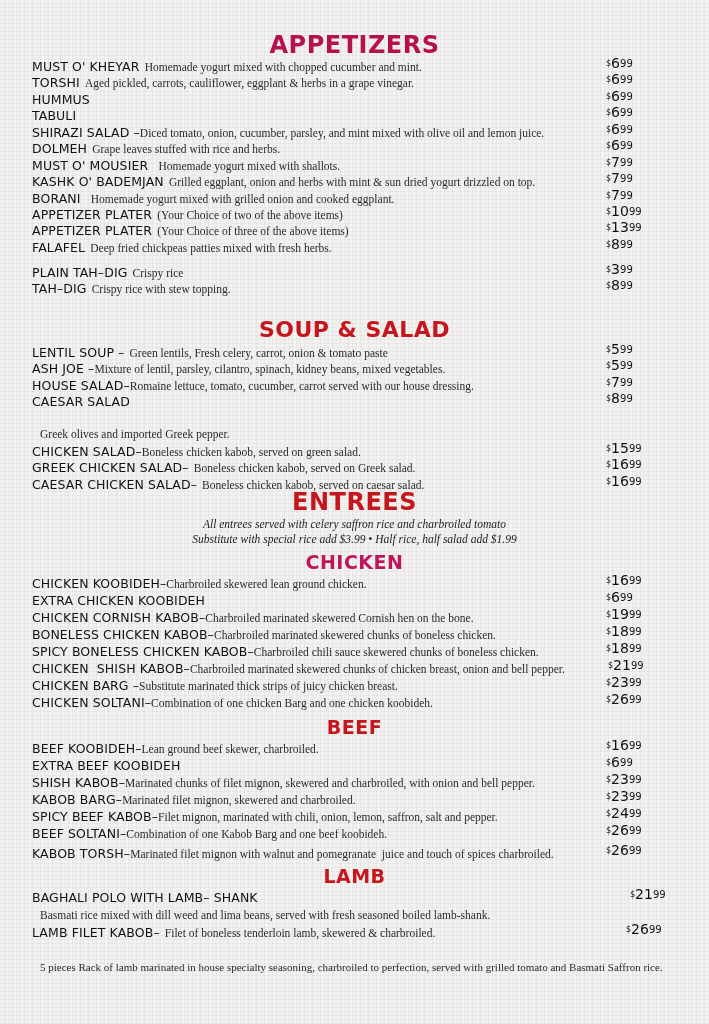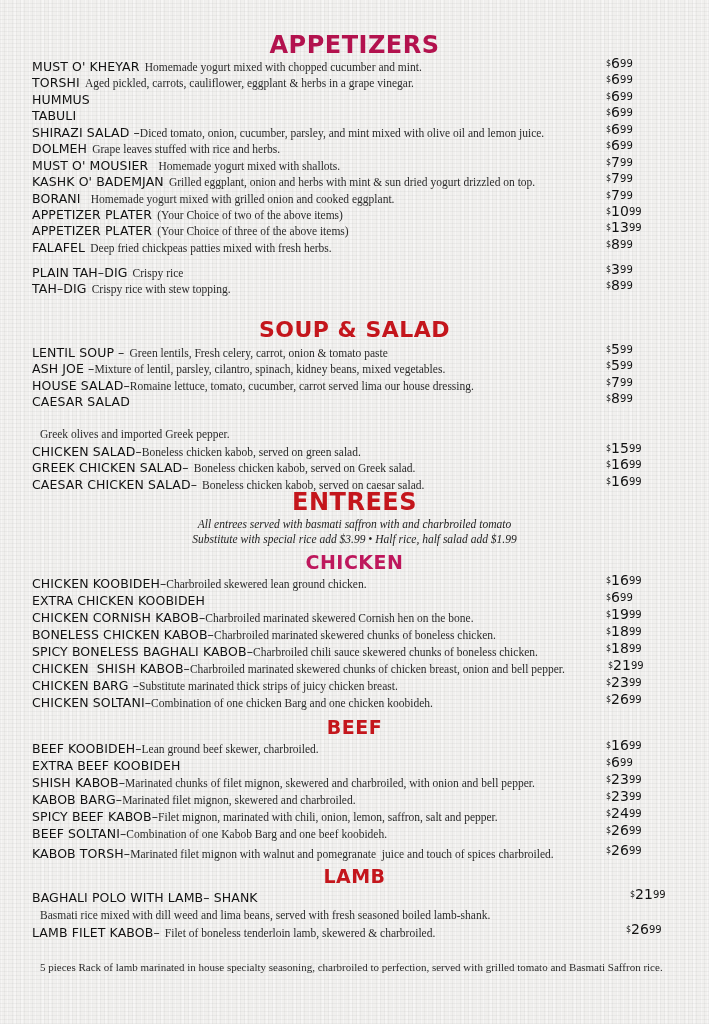--- a/index.html
+++ b/index.html
@@ -73,38 +73,38 @@
   <div class="row" style="top:222px"><span class="name">APPETIZER PLATER</span> <span class="desc">(Your Choice of three of the above items)</span><span class="price" style="left:574px"><span class="cur">$</span><span class="dol">13</span><span class="cent">99</span></span></div>
   <div class="row" style="top:239px"><span class="name">FALAFEL</span> <span class="desc">Deep fried chickpeas patties mixed with fresh herbs.</span><span class="price" style="left:574px"><span class="cur">$</span><span class="dol">8</span><span class="cent">99</span></span></div>
 
   <div class="row" style="top:264px"><span class="name">PLAIN TAH–DIG</span> <span class="desc">Crispy rice</span><span class="price" style="left:574px"><span class="cur">$</span><span class="dol">3</span><span class="cent">99</span></span></div>
   <div class="row" style="top:280px"><span class="name">TAH–DIG</span> <span class="desc">Crispy rice with stew topping.</span><span class="price" style="left:574px"><span class="cur">$</span><span class="dol">8</span><span class="cent">99</span></span></div>
 
   <div class="section-title t-soup">SOUP &amp; SALAD</div>
 
   <div class="row" style="top:344px"><span class="name">LENTIL SOUP –</span> <span class="desc">Green lentils, Fresh celery, carrot, onion &amp; tomato paste</span><span class="price" style="left:574px"><span class="cur">$</span><span class="dol">5</span><span class="cent">99</span></span></div>
   <div class="row" style="top:360px"><span class="name">ASH JOE –</span><span class="desc">Mixture of lentil, parsley, cilantro, spinach, kidney beans, mixed vegetables.</span><span class="price" style="left:574px"><span class="cur">$</span><span class="dol">5</span><span class="cent">99</span></span></div>
-  <div class="row" style="top:377px"><span class="name">HOUSE SALAD–</span><span class="desc">Romaine lettuce, tomato, cucumber, carrot served lima our house dressing.</span><span class="price" style="left:574px"><span class="cur">$</span><span class="dol">7</span><span class="cent">99</span></span></div>
+  <div class="row" style="top:377px"><span class="name">HOUSE SALAD–</span><span class="desc">Romaine lettuce, tomato, cucumber, carrot served with our house dressing.</span><span class="price" style="left:574px"><span class="cur">$</span><span class="dol">7</span><span class="cent">99</span></span></div>
   <div class="row" style="top:393px"><span class="name">CAESAR SALAD</span><span class="price" style="left:574px"><span class="cur">$</span><span class="dol">8</span><span class="cent">99</span></span></div>
   <div class="line2" style="top:426px">Greek olives and imported Greek pepper.</div>
   <div class="row" style="top:443px"><span class="name">CHICKEN SALAD–</span><span class="desc">Boneless chicken kabob, served on green salad.</span><span class="price" style="left:574px"><span class="cur">$</span><span class="dol">15</span><span class="cent">99</span></span></div>
   <div class="row" style="top:459px"><span class="name">GREEK CHICKEN SALAD–</span> <span class="desc">Boneless chicken kabob, served on Greek salad.</span><span class="price" style="left:574px"><span class="cur">$</span><span class="dol">16</span><span class="cent">99</span></span></div>
   <div class="row" style="top:476px"><span class="name">CAESAR CHICKEN SALAD–</span> <span class="desc">Boneless chicken kabob, served on caesar salad.</span><span class="price" style="left:574px"><span class="cur">$</span><span class="dol">16</span><span class="cent">99</span></span></div>
 
   <div class="section-title t-entrees">ENTREES</div>
-  <div class="note" style="top:518px">All entrees served with basmati saffron with and charbroiled tomato</div>
+  <div class="note" style="top:518px">All entrees served with celery saffron rice and charbroiled tomato</div>
   <div class="note" style="top:533px">Substitute with special rice add $3.99 • Half rice, half salad add $1.99</div>
 
   <div class="section-title t-chicken">CHICKEN</div>
 
   <div class="row" style="top:575px"><span class="name">CHICKEN KOOBIDEH–</span><span class="desc">Charbroiled skewered lean ground chicken.</span><span class="price" style="left:574px"><span class="cur">$</span><span class="dol">16</span><span class="cent">99</span></span></div>
   <div class="row" style="top:592px"><span class="name">EXTRA CHICKEN KOOBIDEH</span><span class="price" style="left:574px"><span class="cur">$</span><span class="dol">6</span><span class="cent">99</span></span></div>
   <div class="row" style="top:609px"><span class="name">CHICKEN CORNISH KABOB–</span><span class="desc">Charbroiled marinated skewered Cornish hen on the bone.</span><span class="price" style="left:574px"><span class="cur">$</span><span class="dol">19</span><span class="cent">99</span></span></div>
   <div class="row" style="top:626px"><span class="name">BONELESS CHICKEN KABOB–</span><span class="desc">Charbroiled marinated skewered chunks of boneless chicken.</span><span class="price" style="left:574px"><span class="cur">$</span><span class="dol">18</span><span class="cent">99</span></span></div>
-  <div class="row" style="top:643px"><span class="name">SPICY BONELESS BAGHALI KABOB–</span><span class="desc">Charbroiled chili sauce skewered chunks of boneless chicken.</span><span class="price" style="left:574px"><span class="cur">$</span><span class="dol">18</span><span class="cent">99</span></span></div>
+  <div class="row" style="top:643px"><span class="name">SPICY BONELESS CHICKEN KABOB–</span><span class="desc">Charbroiled chili sauce skewered chunks of boneless chicken.</span><span class="price" style="left:574px"><span class="cur">$</span><span class="dol">18</span><span class="cent">99</span></span></div>
   <div class="row" style="top:660px"><span class="name" style="white-space:pre">CHICKEN  SHISH KABOB–</span><span class="desc">Charbroiled marinated skewered chunks of chicken breast, onion and bell pepper.</span><span class="price" style="left:576px"><span class="cur">$</span><span class="dol">21</span><span class="cent">99</span></span></div>
   <div class="row" style="top:677px"><span class="name">CHICKEN BARG –</span><span class="desc">Substitute marinated thick strips of juicy chicken breast.</span><span class="price" style="left:574px"><span class="cur">$</span><span class="dol">23</span><span class="cent">99</span></span></div>
   <div class="row" style="top:694px"><span class="name">CHICKEN SOLTANI–</span><span class="desc">Combination of one chicken Barg and one chicken koobideh.</span><span class="price" style="left:574px"><span class="cur">$</span><span class="dol">26</span><span class="cent">99</span></span></div>
 
   <div class="section-title t-beef">BEEF</div>
 
   <div class="row" style="top:740px"><span class="name">BEEF KOOBIDEH–</span><span class="desc">Lean ground beef skewer, charbroiled.</span><span class="price" style="left:574px"><span class="cur">$</span><span class="dol">16</span><span class="cent">99</span></span></div>
   <div class="row" style="top:757px"><span class="name">EXTRA BEEF KOOBIDEH</span><span class="price" style="left:574px"><span class="cur">$</span><span class="dol">6</span><span class="cent">99</span></span></div>
   <div class="row" style="top:774px"><span class="name">SHISH KABOB–</span><span class="desc">Marinated chunks of filet mignon, skewered and charbroiled, with onion and bell pepper.</span><span class="price" style="left:574px"><span class="cur">$</span><span class="dol">23</span><span class="cent">99</span></span></div>
   <div class="row" style="top:791px"><span class="name">KABOB BARG–</span><span class="desc">Marinated filet mignon, skewered and charbroiled.</span><span class="price" style="left:574px"><span class="cur">$</span><span class="dol">23</span><span class="cent">99</span></span></div>

